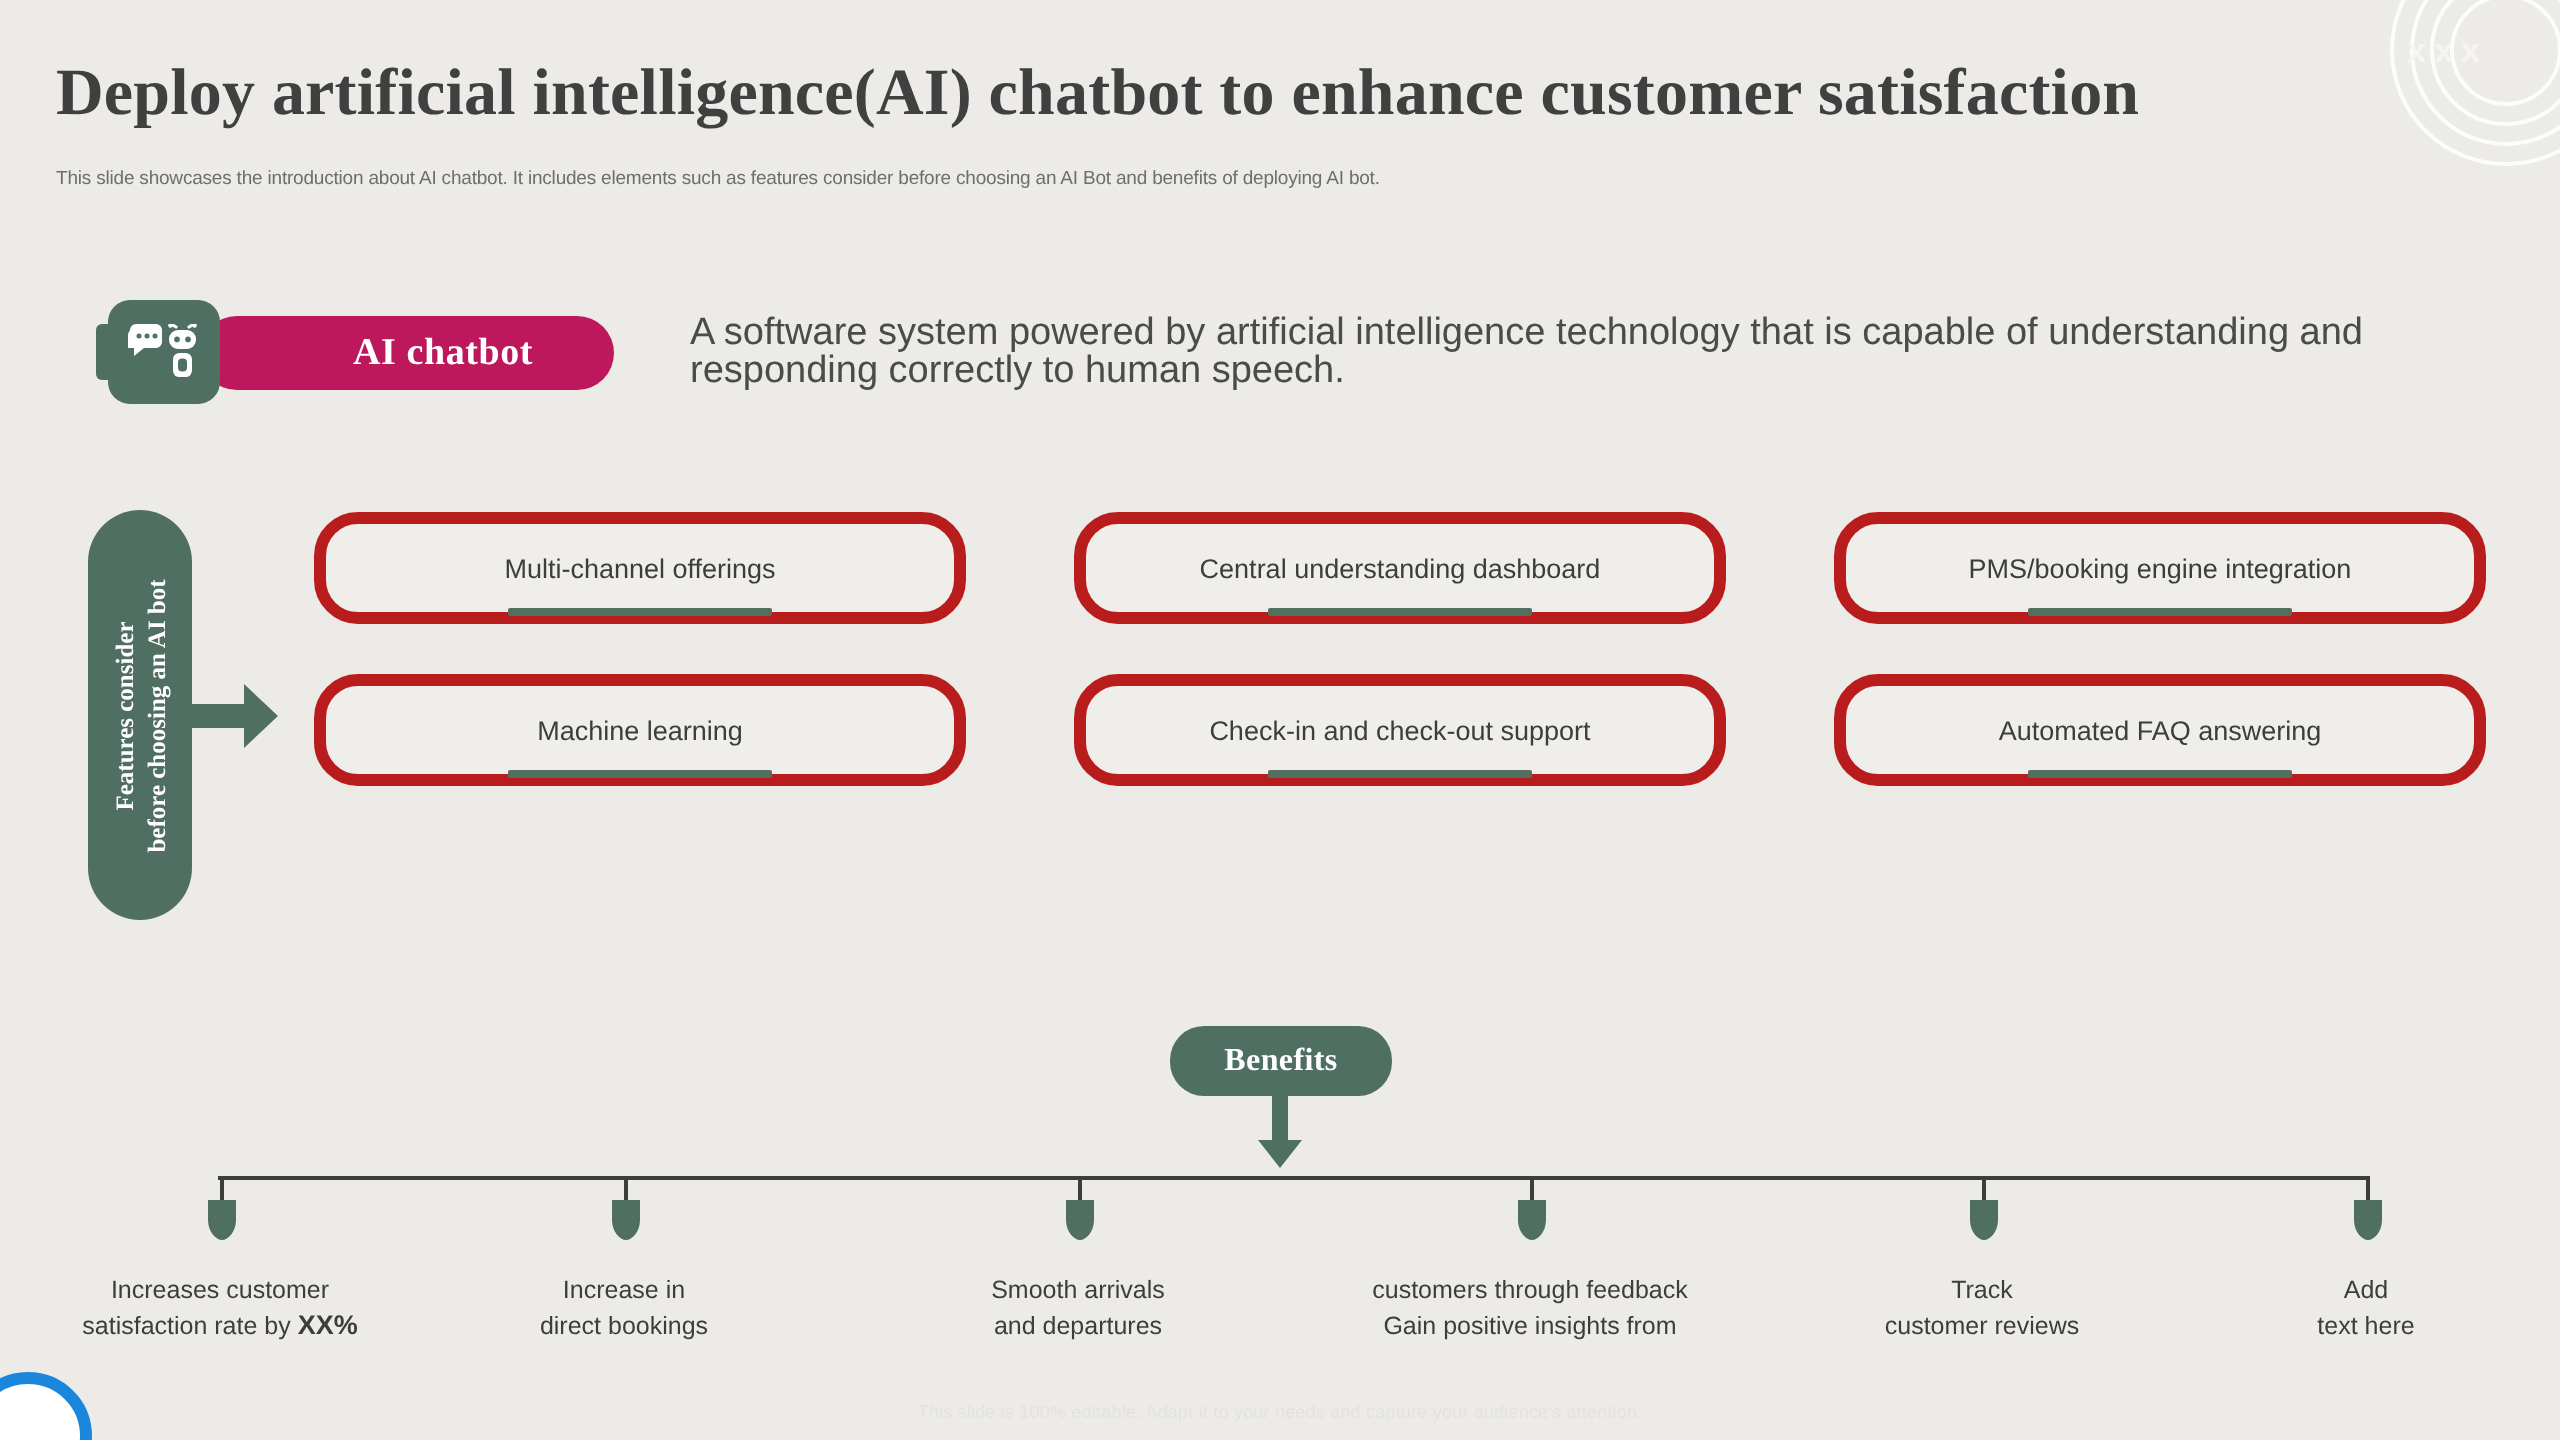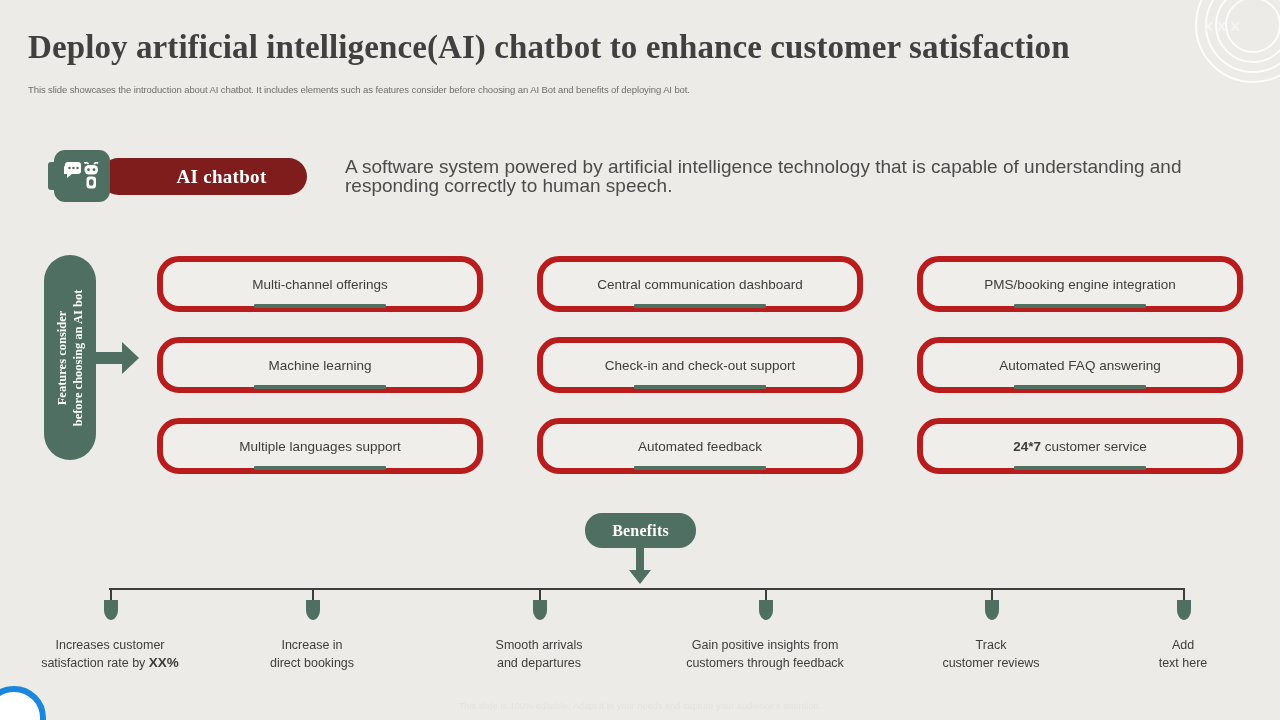--- a/index.html
+++ b/index.html
@@ -41,21 +41,21 @@
     position:absolute;left:6px;top:0;width:56px;height:52px;
     background:#4e6f61;border-radius:11px;z-index:3;
     display:flex;align-items:center;justify-content:center;
   }
   .icon-tab{
     position:absolute;left:0;top:12px;width:22px;height:28px;
     background:#4e6f61;border-radius:3px 0 0 3px;z-index:1;
   }
   .chat-pill{
     position:absolute;left:52px;top:8px;width:207px;height:37px;
-    background:#7f1d1d;border-radius:19px;z-index:2;
+    background:#be185d;border-radius:19px;z-index:2;
     display:flex;align-items:center;justify-content:center;
   }
   .chat-pill span{
     font-family:"Liberation Serif",serif;font-weight:700;
     font-size:19px;color:#fff;letter-spacing:.3px;padding-left:36px;
   }
   .chat-desc{
     position:absolute;left:297px;top:7px;width:875px;
     font-size:19px;line-height:19px;color:#4b4b4b;
   }
@@ -171,53 +171,39 @@
     <path d="M0 14 H26 V4 L43 20 L26 36 V26 H0 Z" fill="#4e6f61"></path>
   </svg>
 
   <div class="cards">
     <div class="card-row">
       <div class="card">
         <div class="card-label">Multi-channel  offerings</div>
         <div class="card-ul"></div>
       </div>
       <div class="card">
-        <div class="card-label">Central communication dashboard</div>
+        <div class="card-label">Central understanding dashboard</div>
         <div class="card-ul"></div>
       </div>
       <div class="card">
         <div class="card-label">PMS/booking engine integration</div>
         <div class="card-ul"></div>
       </div>
     </div>
     <div class="card-row">
       <div class="card">
         <div class="card-label">Machine learning</div>
         <div class="card-ul"></div>
       </div>
       <div class="card">
         <div class="card-label">Check-in and check-out support</div>
         <div class="card-ul"></div>
       </div>
       <div class="card">
         <div class="card-label">Automated FAQ answering</div>
-        <div class="card-ul"></div>
-      </div>
-    </div>
-    <div class="card-row">
-      <div class="card">
-        <div class="card-label">Multiple languages support</div>
-        <div class="card-ul"></div>
-      </div>
-      <div class="card">
-        <div class="card-label">Automated feedback</div>
-        <div class="card-ul"></div>
-      </div>
-      <div class="card">
-        <div class="card-label"><b>24*7</b><span> customer service</span></div>
         <div class="card-ul"></div>
       </div>
     </div>
   </div>
 
   <div class="benefits-pill">
     <span>Benefits</span>
   </div>
   <svg class="benefits-down" viewBox="0 0 24 46">
     <path d="M8 0 H16 V24 H23 L12 38 L1 24 H8 Z" fill="#4e6f61"></path>
@@ -257,22 +243,22 @@
       <div>and departures</div>
     </div>
   </div>
 
   <div class="tl-item" style="left:765px;">
     <div class="tl-stem"></div>
     <svg class="tl-pin" viewBox="0 0 16 22">
         <path d="M1 1 H15 V11 C15 17 11 21 8 21 C5 21 1 17 1 11 Z" fill="#4e6f61"></path>
       </svg>
     <div class="tl-text">
+      <div>customers through feedback</div>
       <div>Gain positive insights from</div>
-      <div>customers through feedback</div>
     </div>
   </div>
 
   <div class="tl-item" style="left:991px;">
     <div class="tl-stem"></div>
     <svg class="tl-pin" viewBox="0 0 16 22">
         <path d="M1 1 H15 V11 C15 17 11 21 8 21 C5 21 1 17 1 11 Z" fill="#4e6f61"></path>
       </svg>
     <div class="tl-text">
       <div>Track</div>

